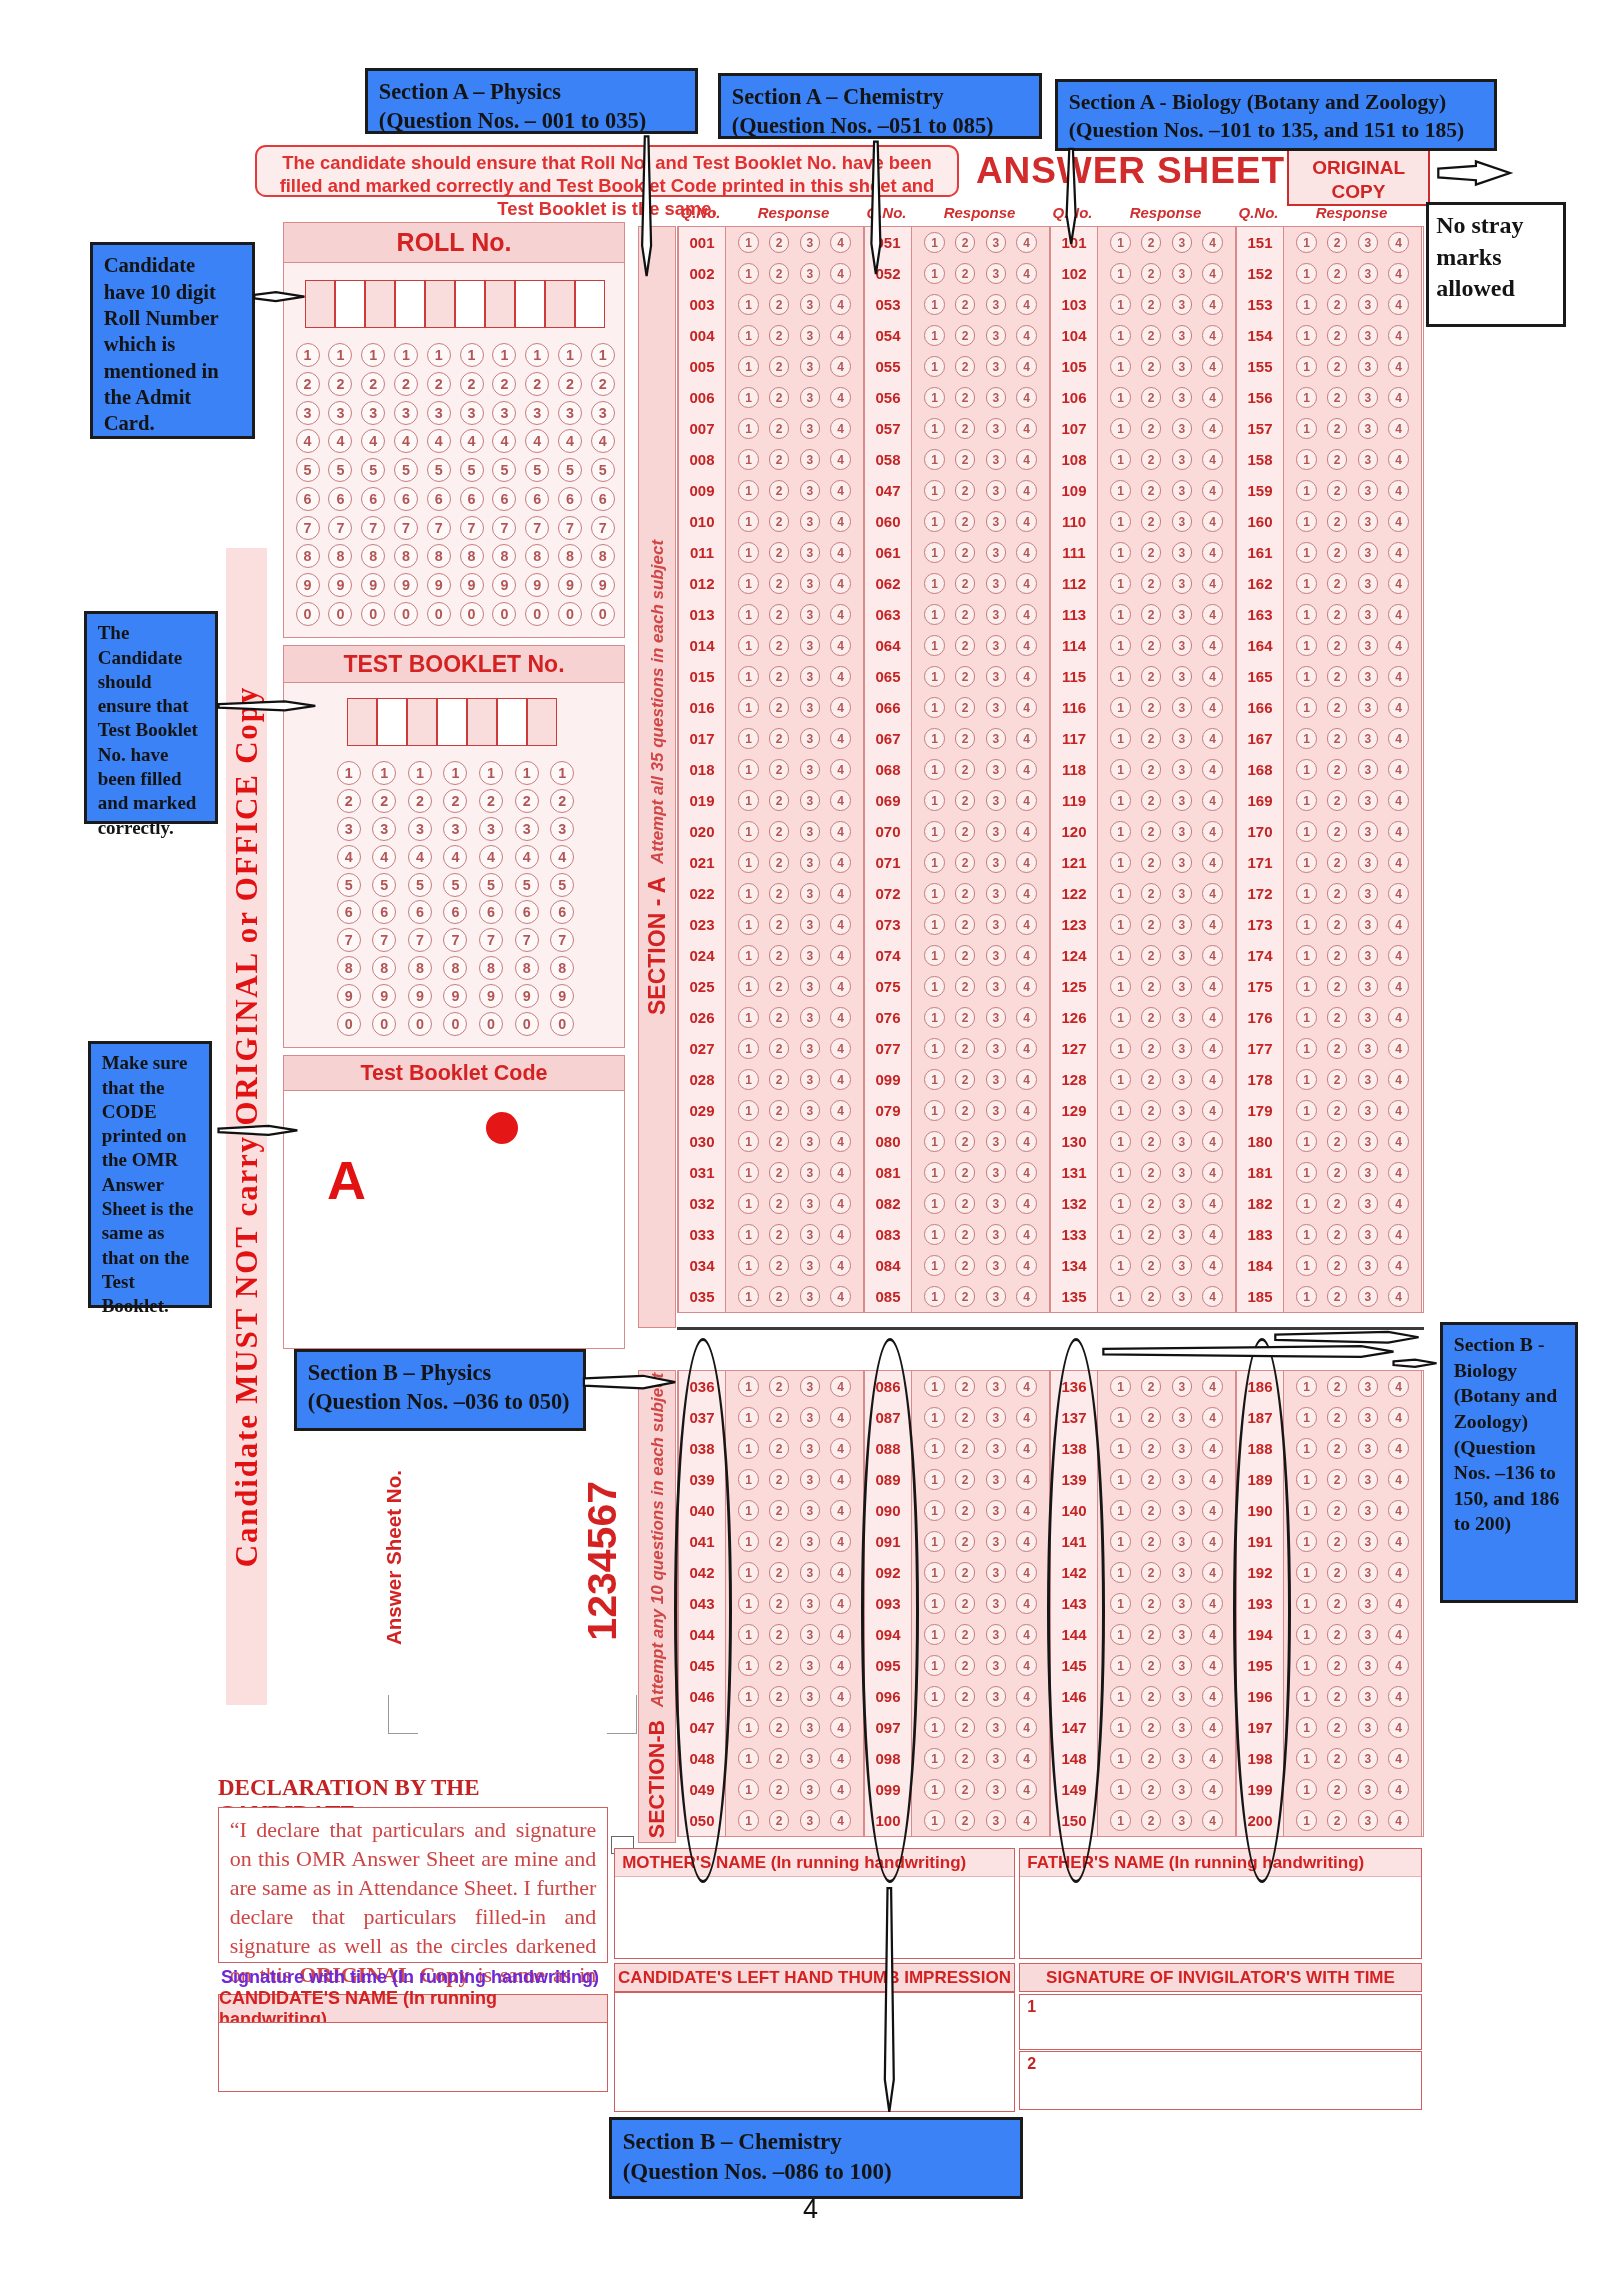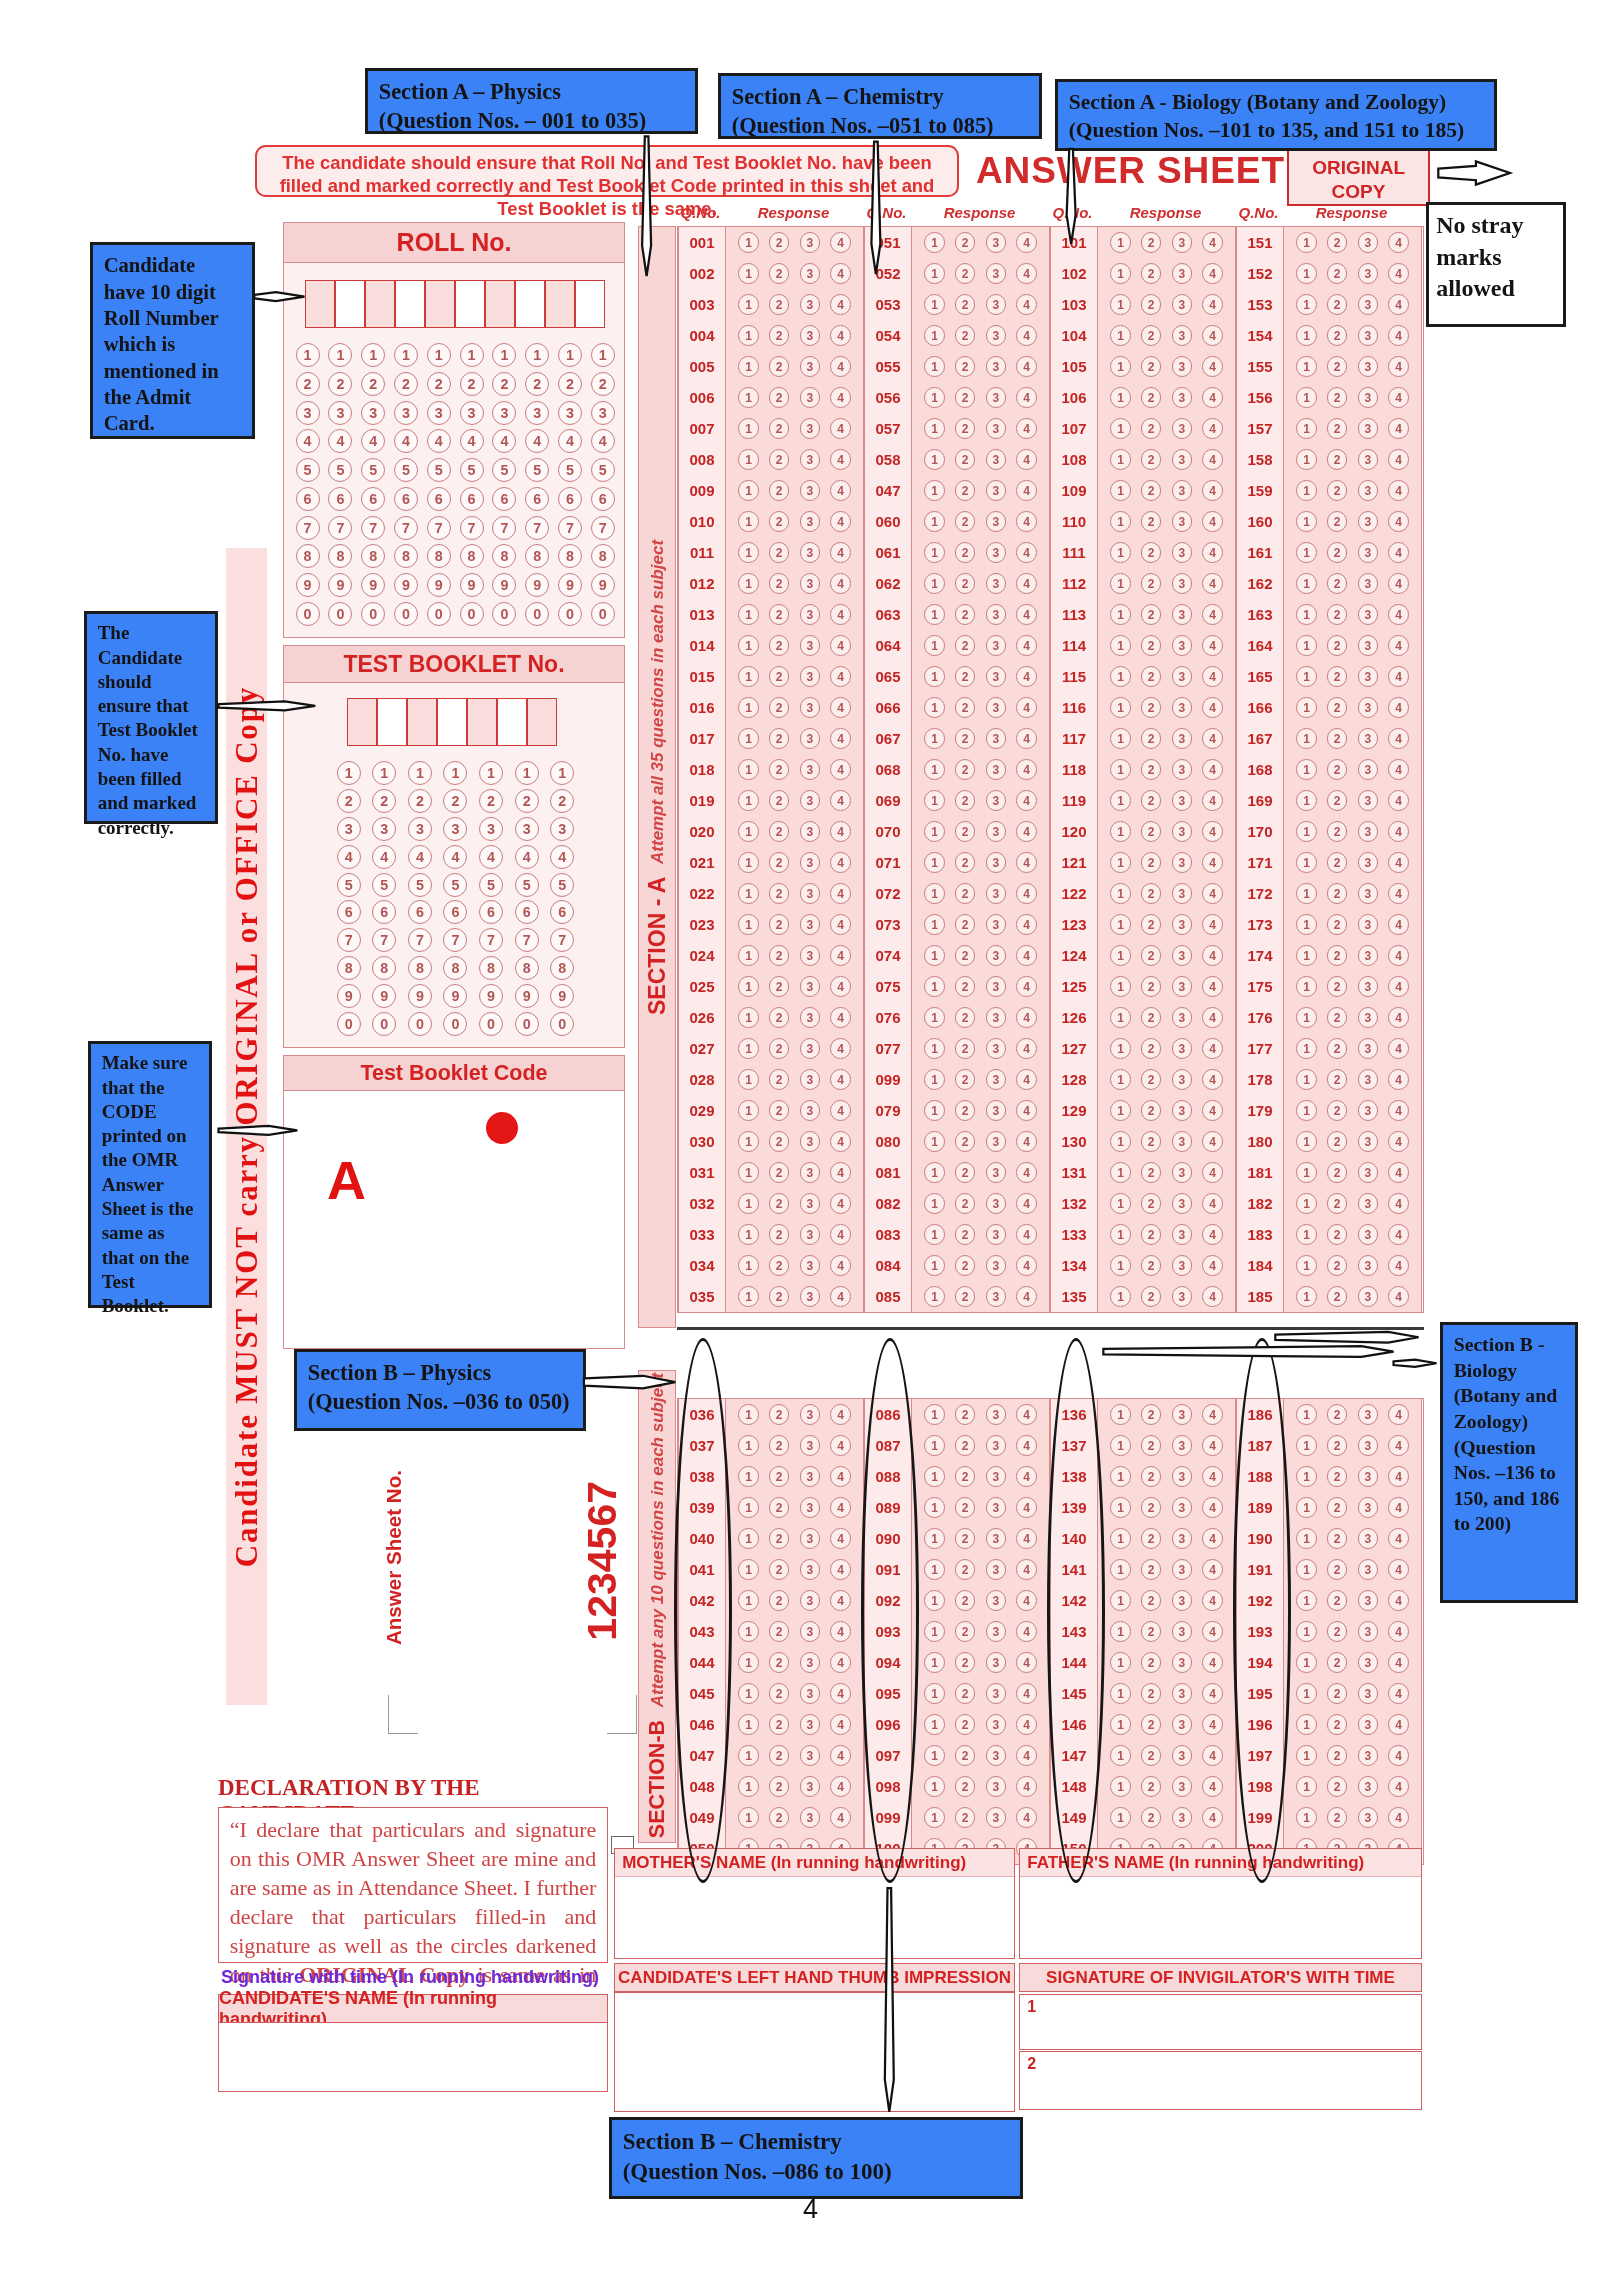--- a/index.html
+++ b/index.html
@@ -1698,21 +1698,21 @@
           <div class="rcell">
             <span class="bub">1</span>
             <span class="bub">2</span>
             <span class="bub">3</span>
             <span class="bub">4</span>
           </div>
         </div>
       </div>
     </div>
   <div class="separator"></div>
-  <div class="gridsec" style="left:677px;top:1370px;margin-top:28px;">
+  <div class="gridsec" style="left:677px;top:1370px;">
       <div class="grow">
         <div class="ggroup">
           <div class="qcell">036</div>
           <div class="rcell">
             <span class="bub">1</span>
             <span class="bub">2</span>
             <span class="bub">3</span>
             <span class="bub">4</span>
           </div>
         </div>

